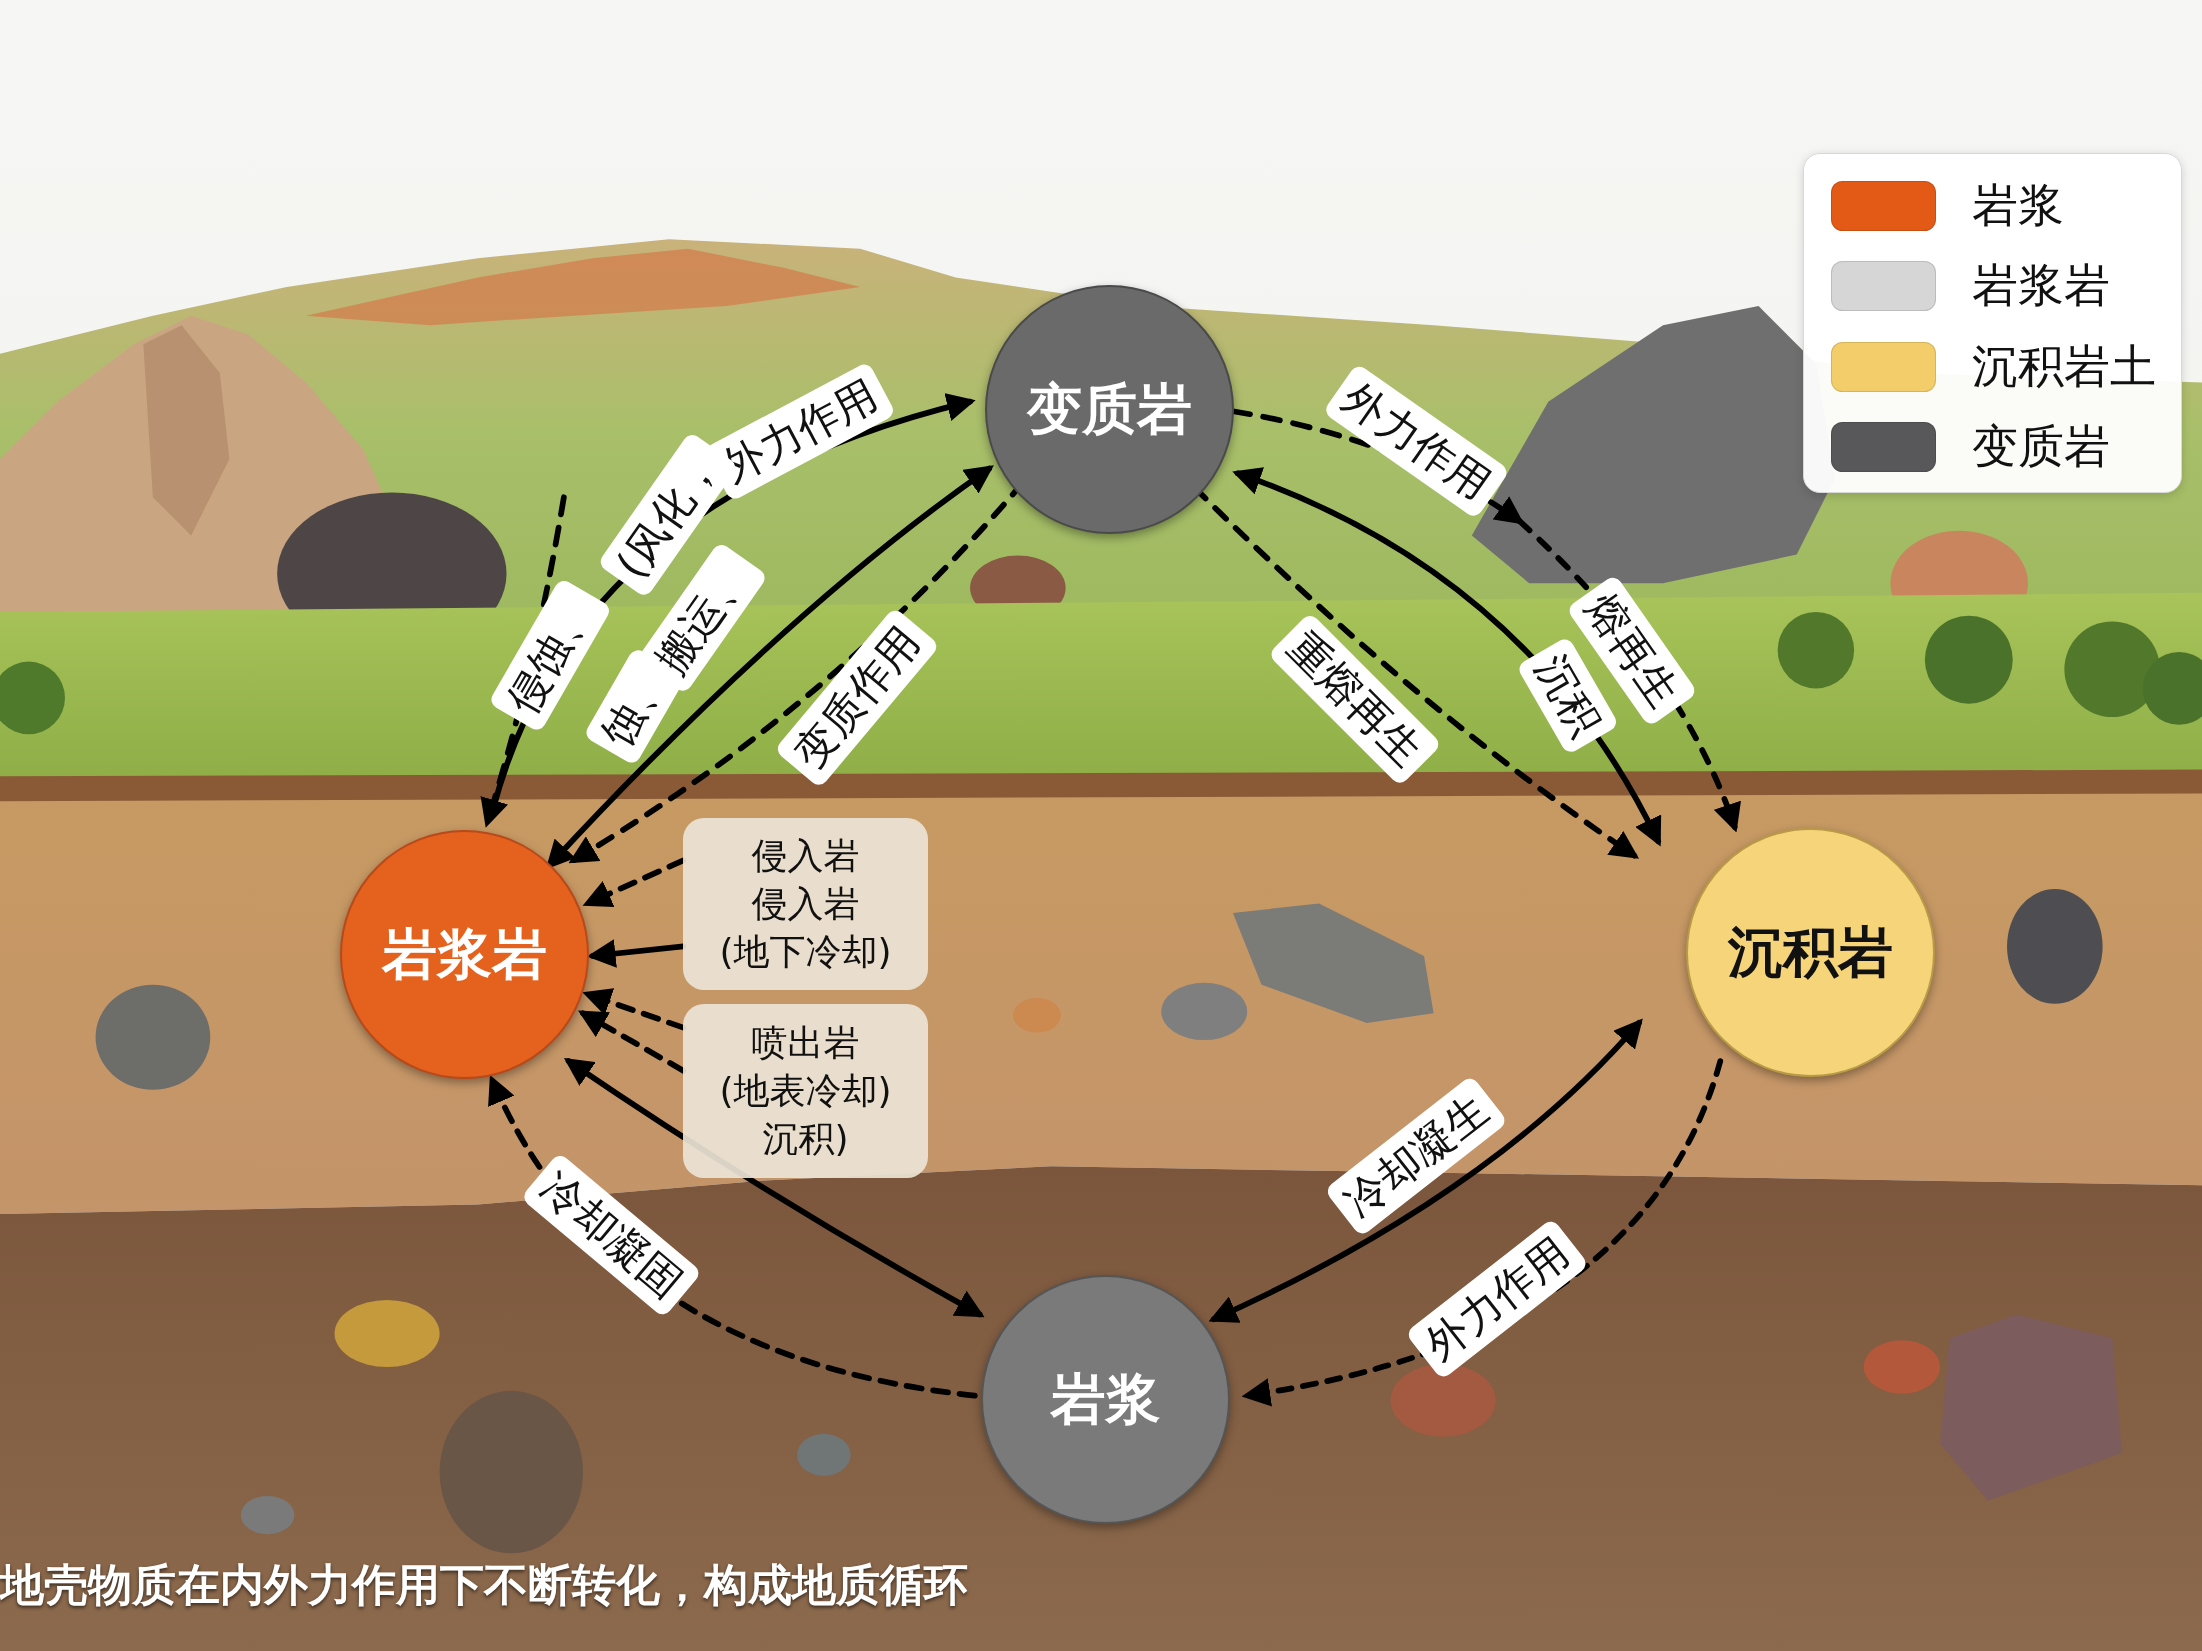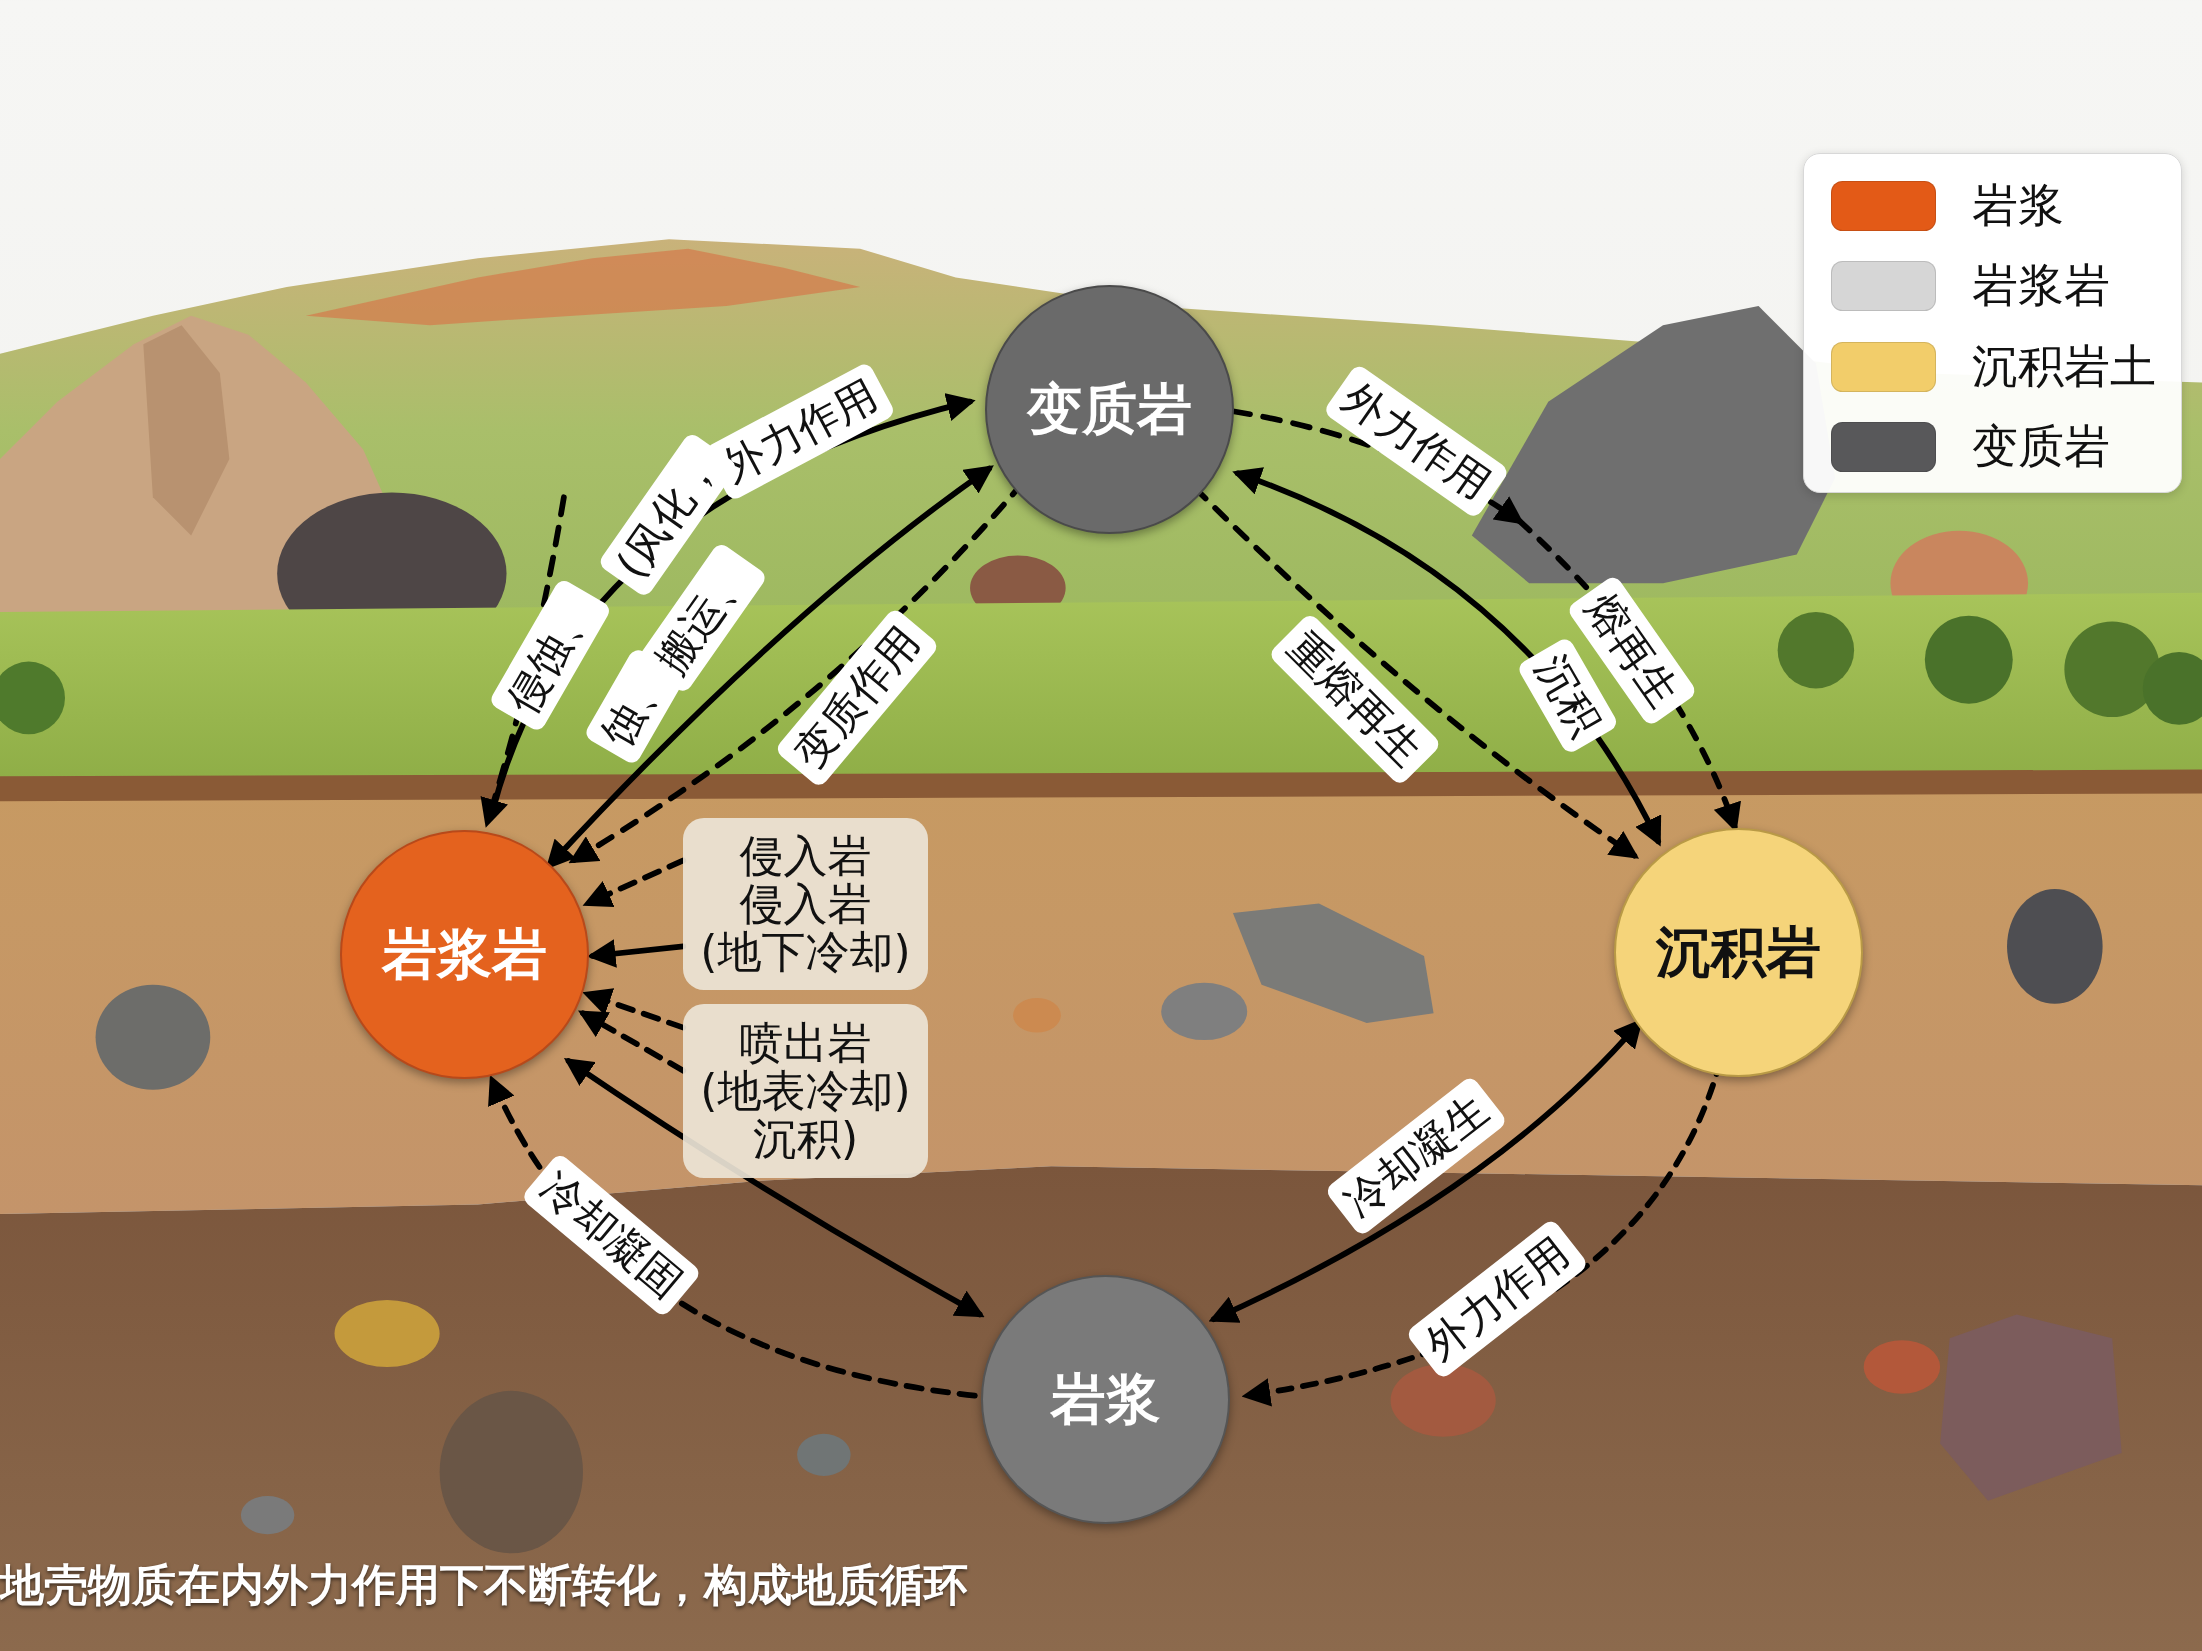--- a/index.html
+++ b/index.html
@@ -31,21 +31,21 @@
     font-weight: bold; box-shadow: 0 3.8px 9.6px rgba(0,0,0,0.35);
   }
   .node span { font-size: 55px; }
   .tag {
     position: absolute; background: #fff; color: #111; font-size: 42px;
     padding: 1.9px 9.6px; border-radius: 9.6px; white-space: nowrap;
     transform-origin: left top;
   }
   .box {
     position: absolute; background: rgba(236,228,214,0.92); border-radius: 21px;
-    font-size: 44px; color: #111; text-align: center; line-height: 48px;
+    font-size: 36px; color: #111; text-align: center; line-height: 48px;
     display: flex; flex-direction: column; justify-content: center;
   }
 </style>
 </head>
 <body>
 
 <div class="scene">
   <svg width="2202" height="1652" viewBox="0 0 2304 1728" style="position:absolute;left:0;top:0">
     <defs>
       <linearGradient id="sky" x1="0" y1="0" x2="0" y2="1">
@@ -164,21 +164,21 @@
       <span class="legend-label">变质岩</span>
     </div>
   </div>
 
   <div class="node" style="left:985px;top:285px;width:245px;height:245px;background:#6a6a6a;color:#fff;border:2.9px solid #4a4a4a">
     <span>变质岩</span>
   </div>
   <div class="node" style="left:340px;top:830px;width:245px;height:245px;background:#e4621e;color:#fff;border:2.9px solid #b8491a">
     <span>岩浆岩</span>
   </div>
-  <div class="node" style="left:1614px;top:828px;width:245px;height:245px;background:#f5d47a;color:#111;border:2.9px solid #b99a46">
+  <div class="node" style="left:1686px;top:828px;width:245px;height:245px;background:#f5d47a;color:#111;border:2.9px solid #b99a46">
     <span>沉积岩</span>
   </div>
   <div class="node" style="left:981px;top:1275px;width:245px;height:245px;background:#7a7a7a;color:#fff;border:2.9px solid #555">
     <span>岩浆</span>
   </div>
 
   <div class="tag" style="left:703px;top:449px;transform:rotate(-28deg)">外力作用</div>
   <div class="tag" style="left:597px;top:564px;transform:rotate(-55deg)">(风化，</div>
   <div class="tag" style="left:488px;top:703px;transform:rotate(-60deg)">侵蚀、</div>
   <div class="tag" style="left:636px;top:660px;transform:rotate(-55deg)">搬运、</div>

